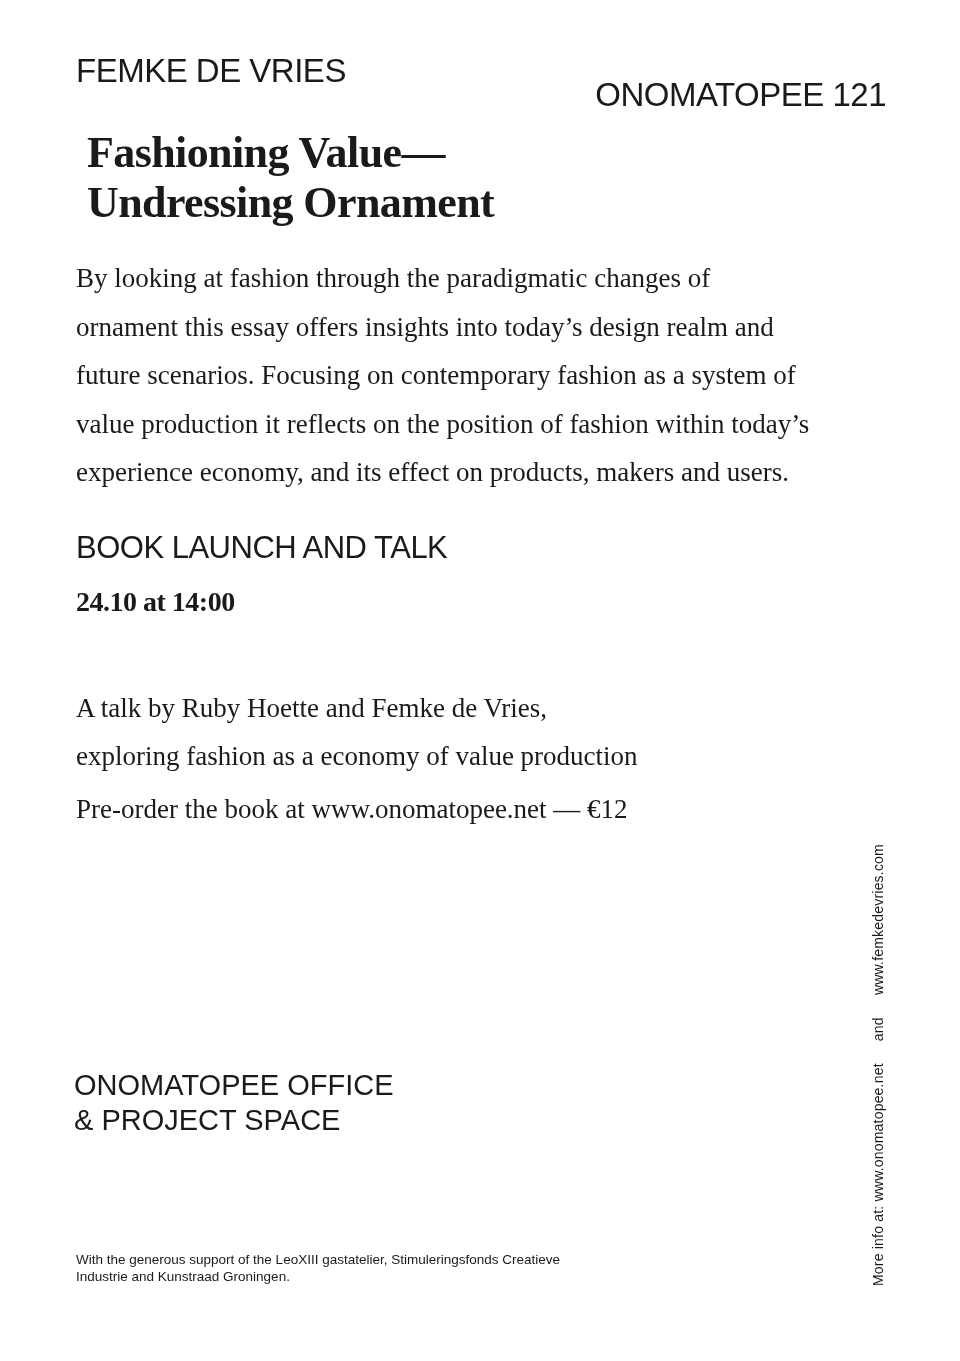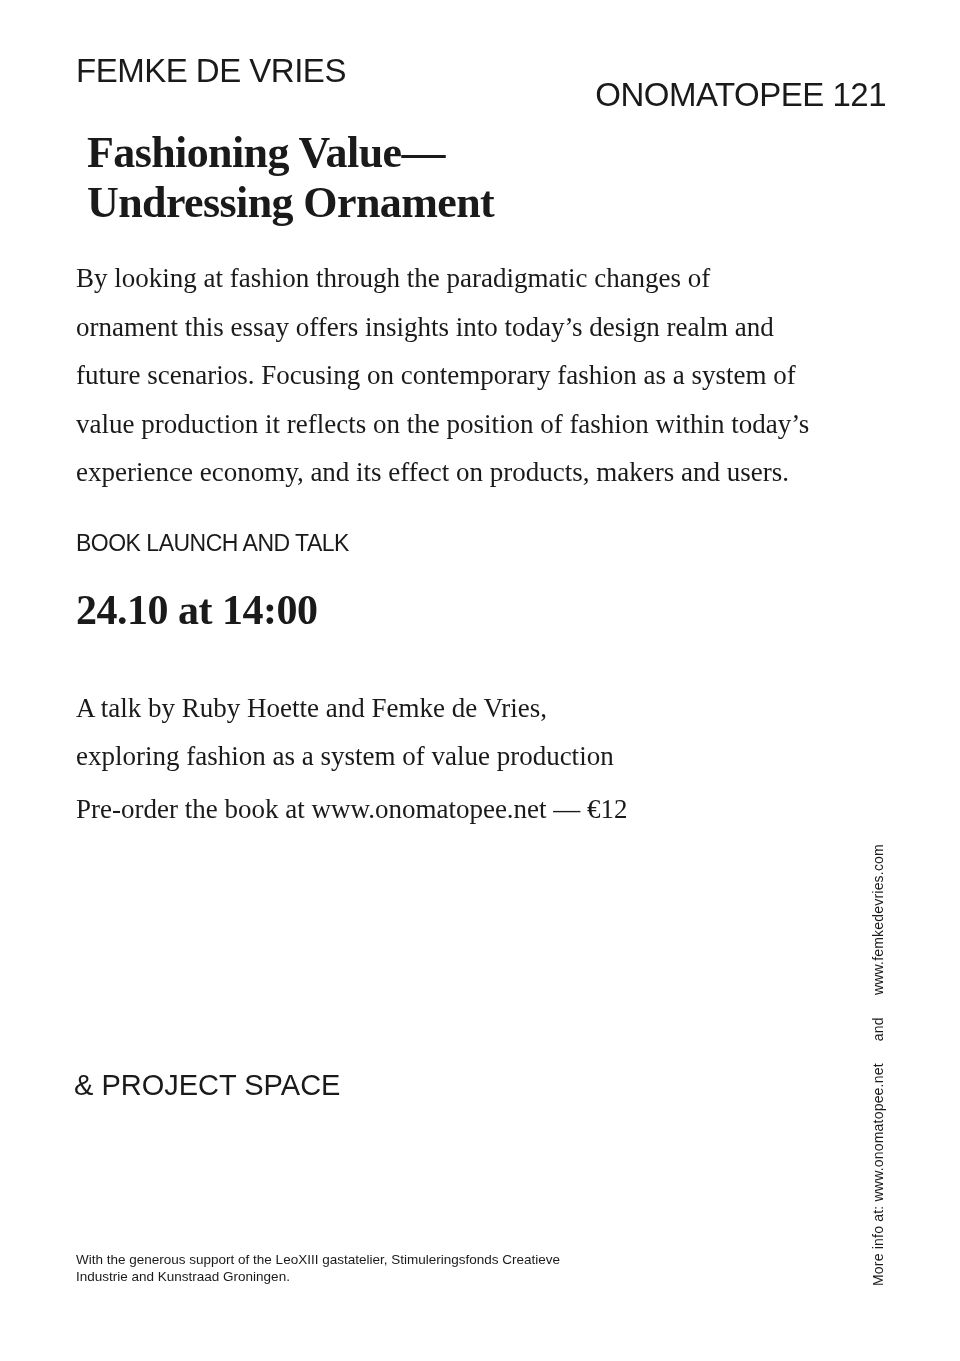--- a/index.html
+++ b/index.html
@@ -5,22 +5,22 @@
     html, body { margin: 0; padding: 0; background: #ffffff; }
     body { width: 960px; height: 1361px; position: relative; overflow: hidden; color: #1a1a1a; }
     .sans { font-family: "Liberation Sans", "DejaVu Sans", sans-serif; }
     .serif { font-family: "Liberation Serif", "DejaVu Serif", serif; }
     .abs { position: absolute; }
     .header-left { left: 76px; top: 52px; font-size: 33px; letter-spacing: -0.5px; }
     .header-right { right: 74px; top: 76px; font-size: 33px; letter-spacing: -0.5px; }
     .title { left: 76px; top: 128px; font-size: 44px; font-weight: bold; line-height: 50px; letter-spacing: -0.6px; margin-left: 11px; }
     .intro { left: 76px; top: 254px; width: 830px; font-size: 27px; line-height: 48.5px; }
     .intro div { white-space: nowrap; }
-    .event-label { left: 76px; top: 530px; font-size: 23px; letter-spacing: -0.5px; }
-    .event-date { left: 76px; top: 586px; font-size: 42px; font-weight: bold; letter-spacing: -0.5px; }
+    .event-label { left: 76px; top: 530px; font-size: 31px; letter-spacing: -0.5px; }
+    .event-date { left: 76px; top: 586px; font-size: 28px; font-weight: bold; letter-spacing: -0.5px; }
     .talk { left: 76px; top: 684px; font-size: 27px; line-height: 48px; }
     .preorder { left: 76px; top: 778px; font-size: 27px; margin-top: 16px; }
     .venue { left: 74px; top: 1068px; font-size: 29px; line-height: 35px; }
     .venue .city { margin-top: 6px; }
     .support { left: 76px; top: 1251px; font-size: 13.5px; line-height: 17px; width: 600px; }
     .moreinfo { left: 870px; top: 1286px; transform-origin: 0 0; transform: rotate(-90deg); font-size: 14px; white-space: nowrap; letter-spacing: 0.2px; }
     .moreinfo .gap { display: inline-block; width: 18px; }
   </style>
 </head>
 <body>
@@ -39,26 +39,27 @@
   <div>future scenarios. Focusing on contemporary fashion as a system of</div>
   <div>value production it reflects on the position of fashion within today’s</div>
   <div>experience economy, and its effect on products, makers and users.</div>
 </div>
 
 <div class="abs sans event-label">BOOK LAUNCH AND TALK</div>
 <div class="abs serif event-date">24.10 at 14:00</div>
 
 <div class="abs serif talk">
   <div>A talk by Ruby Hoette and Femke de Vries,</div>
-  <div>exploring fashion as a system of value production</div>
+  <div>exploring fashion as a economy of value production</div>
 </div>
 
 <div class="abs serif preorder">Pre-order the book at www.onomatopee.net — €12</div>
 
 <div class="abs sans venue">
+  <div>ONOMATOPEE OFFICE</div>
   <div>&amp; PROJECT SPACE</div>
 </div>
 
 <div class="abs sans support">
   <div>With the generous support of the LeoXIII gastatelier, Stimuleringsfonds Creatieve</div>
   <div>Industrie and Kunstraad Groningen.</div>
 </div>
 
 <div class="abs sans moreinfo">
   <span>More info at:</span>

